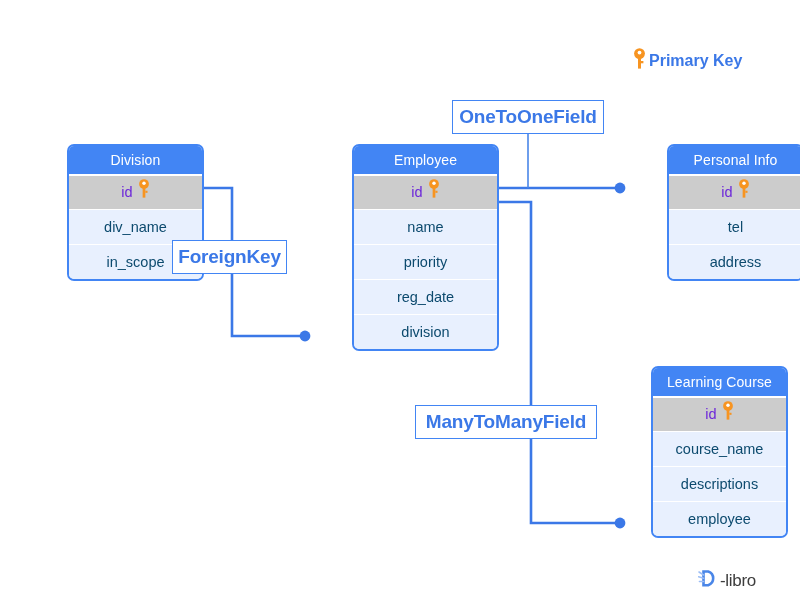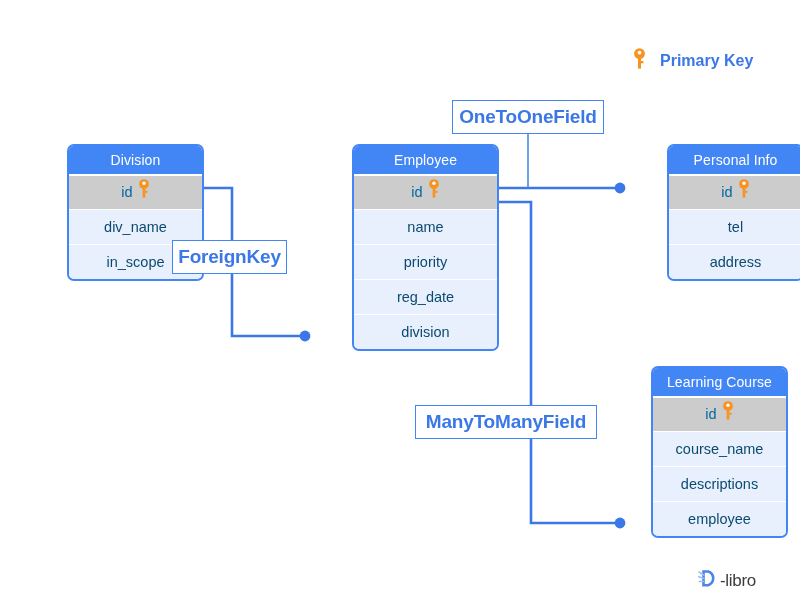--- a/index.html
+++ b/index.html
@@ -55,21 +55,21 @@
     text-align: center;
     font-size: 14.5px;
     color: #0c4a6e;
     background: #e8f0fe;
     border-top: 1px solid #ffffff;
     box-sizing: border-box;
     position: relative;
   }
   .row.pk {
     background: #cccccc;
-    color: #0369a1;
+    color: #6d28d9;
     border-top: 2px solid #ffffff;
   }
   .row.pk .pk-label {
     position: relative;
     top: -1px;
   }
 
   
   .key-icon {
     display: inline-block;
@@ -94,21 +94,21 @@
     align-items: center;
     justify-content: center;
     z-index: 5;
   }
 
   
   #legend {
     position: absolute;
     display: flex;
     align-items: center;
-    gap: 14px;
+    gap: 3px;
   }
   #legend .legend-text {
     color: #3b78e7;
     font-size: 16px;
     font-weight: bold;
   }
 
   
   #logo {
     position: absolute;

